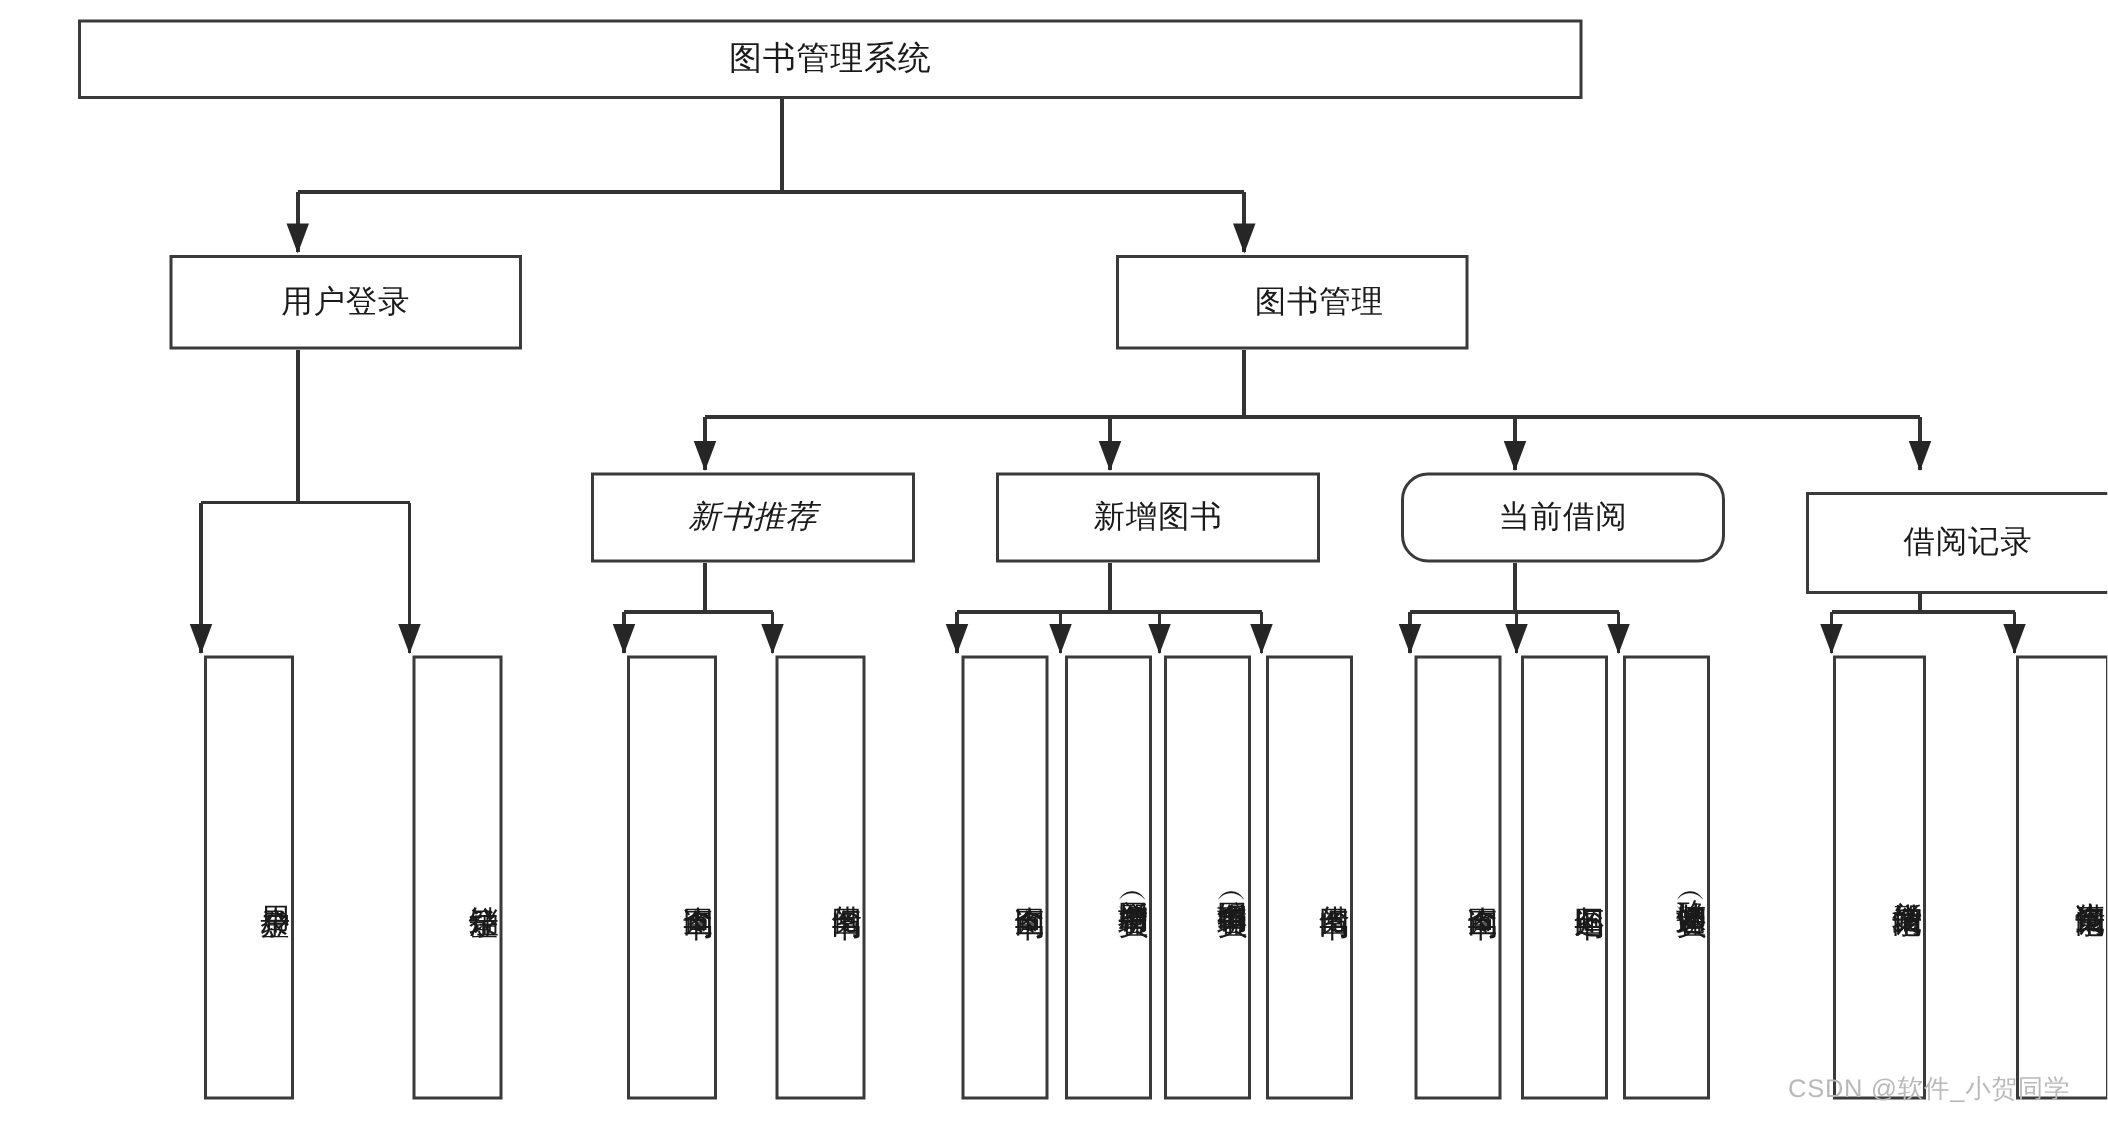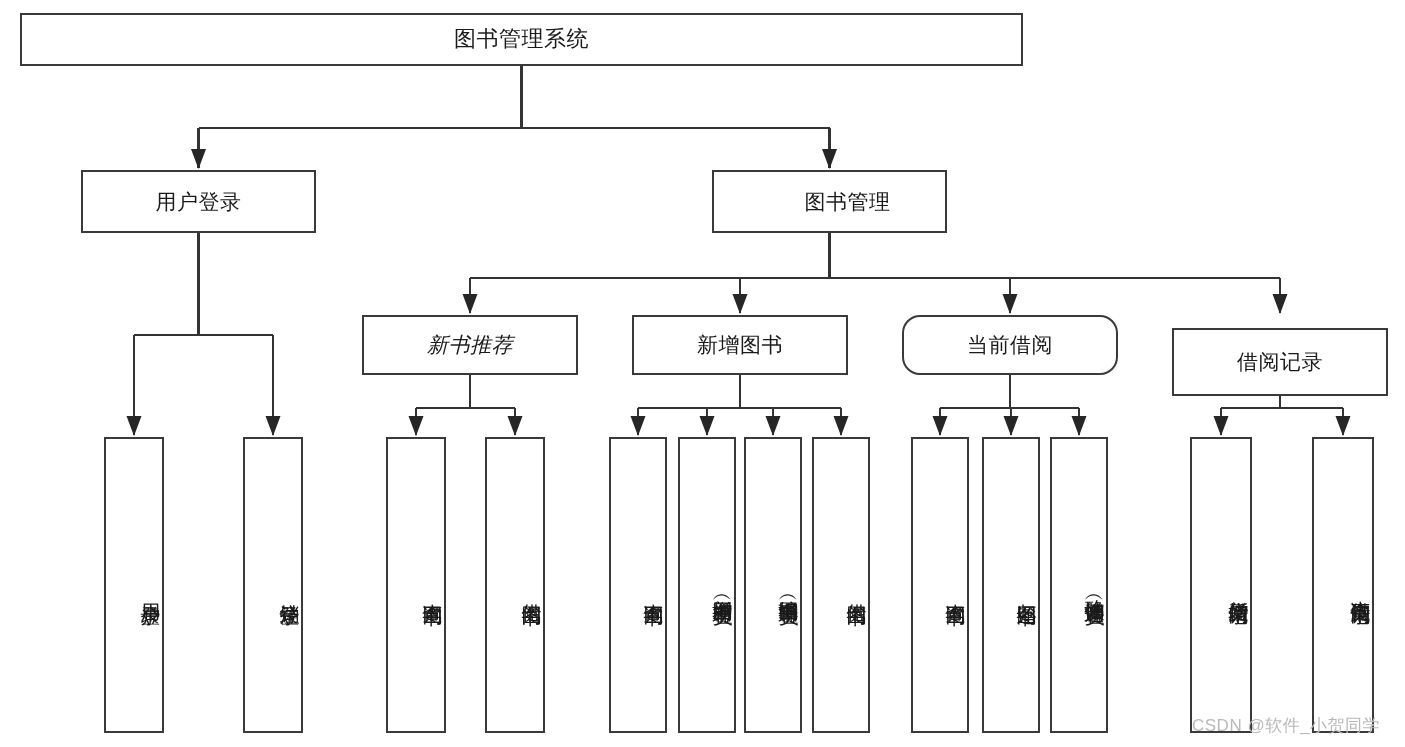--- a/index.html
+++ b/index.html
@@ -27,20 +27,21 @@
   }
   .node {
     position: absolute;
     box-sizing: border-box;
     background: #ffffff;
     border: 2px solid #3a3a3a;
     display: flex;
     align-items: center;
     justify-content: center;
     color: #1a1a1a;
+    margin-left: 32px;
   }
   .node-h {
     font-size: 21px;
     letter-spacing: 0.5px;
     line-height: 1.1;
     white-space: nowrap;
   }
   .node-root {
     font-size: 22px;
   }

